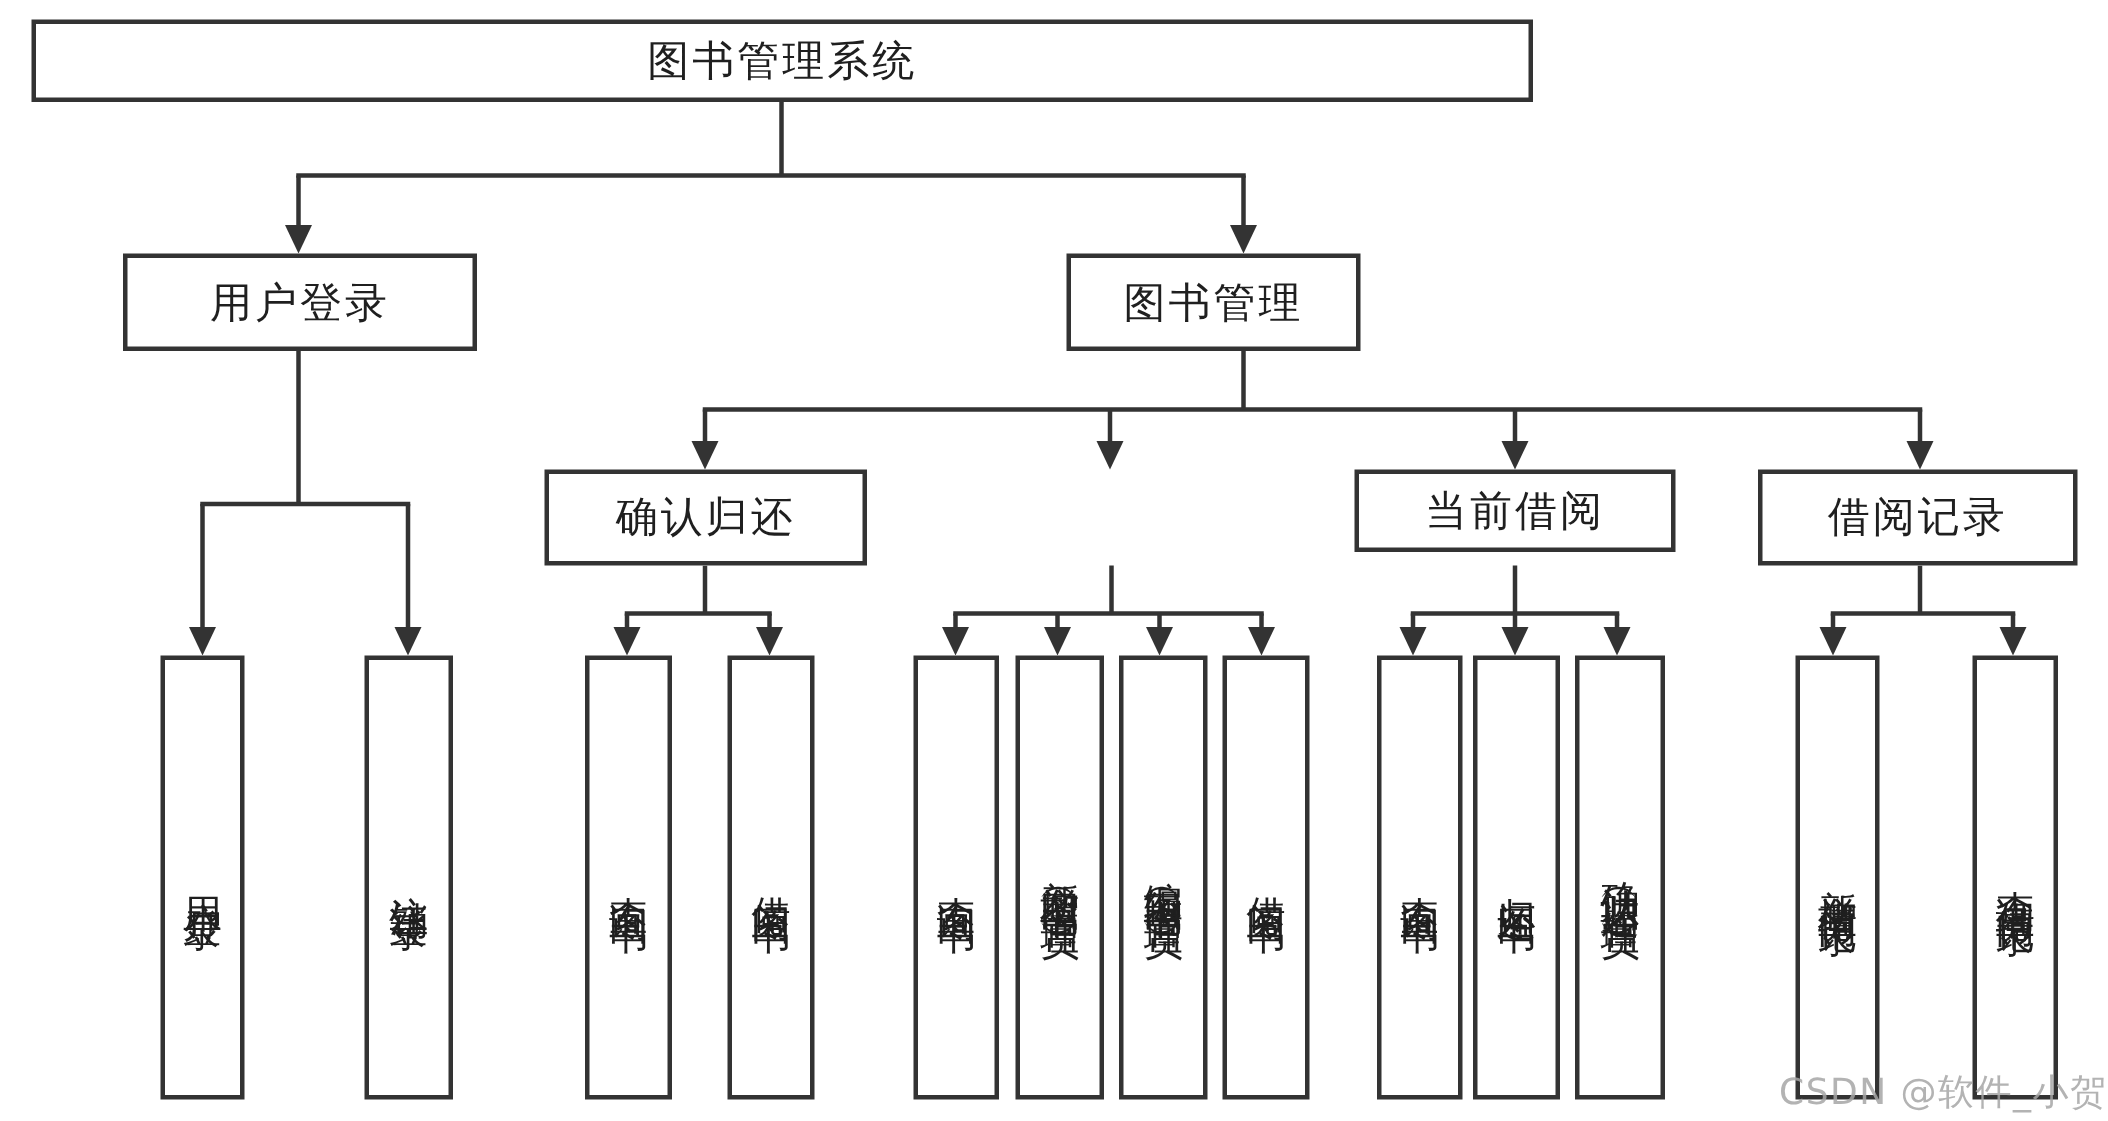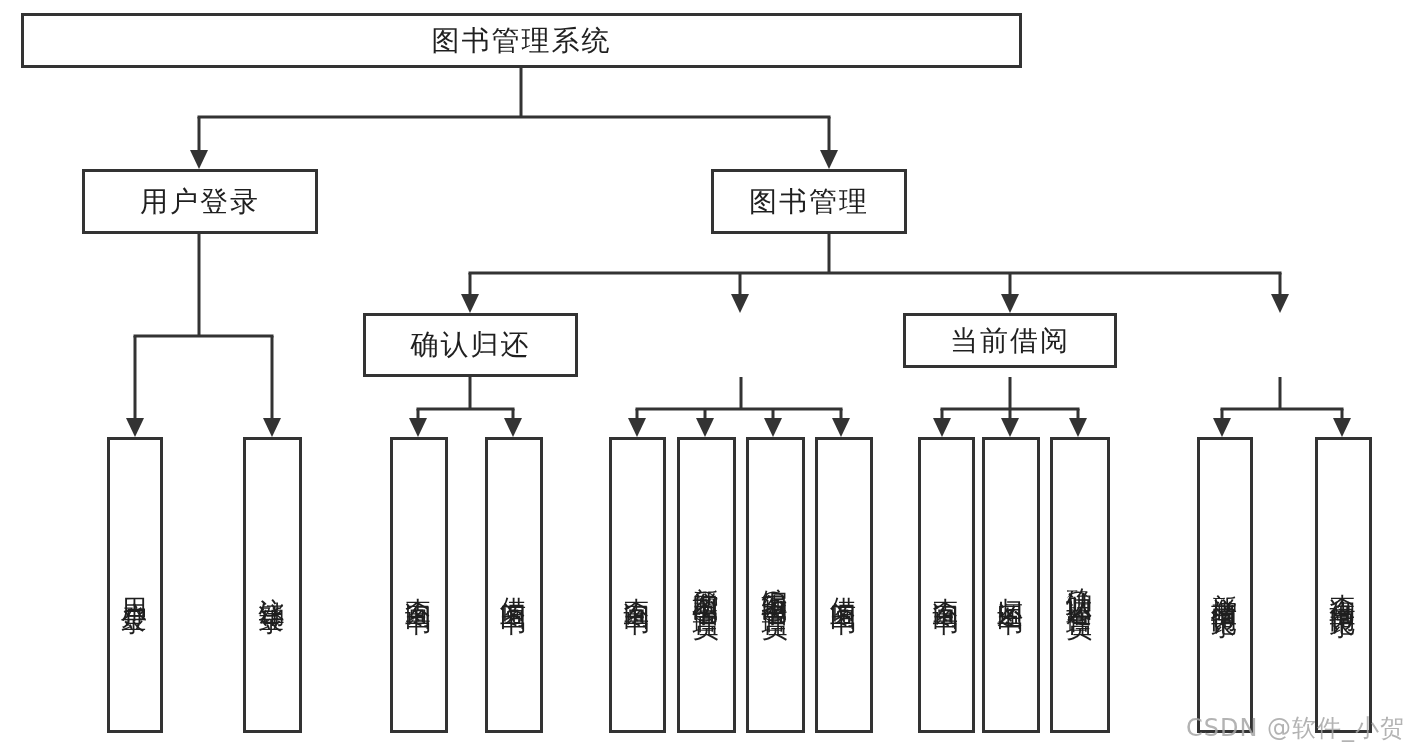--- a/index.html
+++ b/index.html
@@ -106,20 +106,21 @@
     </g>
   </svg>
 
   <div class="node h" style="left:21px;top:13px;width:1001px;height:55px">图书管理系统</div>
 
   <div class="node h" style="left:82px;top:169px;width:236px;height:65px">用户登录</div>
   <div class="node h" style="left:711px;top:169px;width:196px;height:65px">图书管理</div>
 
   <div class="node h" style="left:363px;top:313px;width:215px;height:64px">确认归还</div>
   <div class="node h" style="left:903px;top:313px;width:214px;height:55px">当前借阅</div>
+  <div class="node h" style="left:1172px;top:313px;width:213px;height:64px">借阅记录</div>
 
   <div class="node v" style="left:107px;top:437px;width:56px;height:296px">用户登录</div>
   <div class="node v" style="left:243px;top:437px;width:59px;height:296px">注销登录</div>
 
   <div class="node v" style="left:390px;top:437px;width:58px;height:296px">查询图书</div>
   <div class="node v" style="left:485px;top:437px;width:58px;height:296px">借阅图书</div>
 
   <div class="node v" style="left:609px;top:437px;width:57px;height:296px">查询图书</div>
   <div class="node v" style="left:677px;top:437px;width:59px;height:296px">新增图书（管理员）</div>
   <div class="node v" style="left:746px;top:437px;width:59px;height:296px">编辑图书（管理员）</div>

